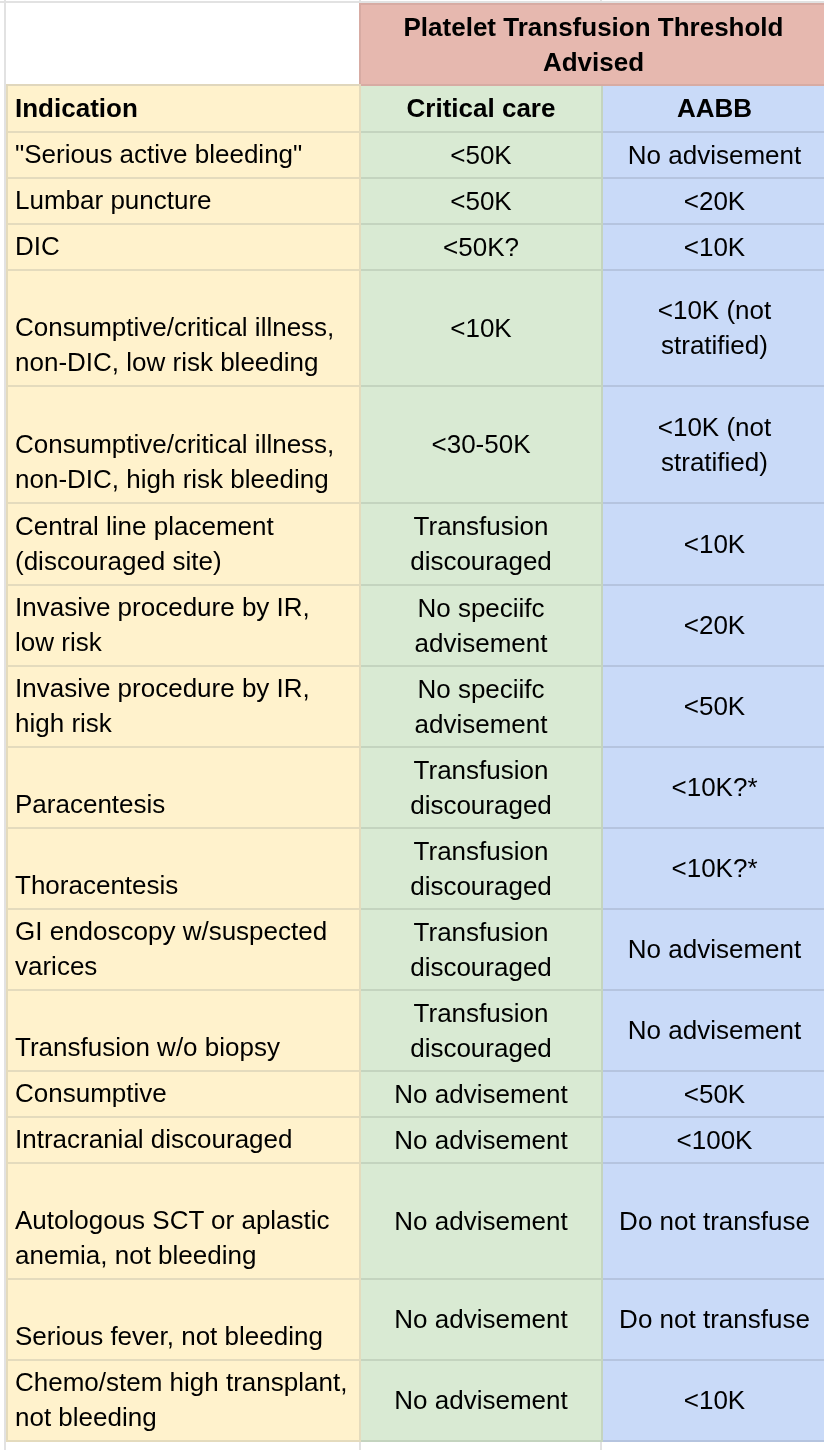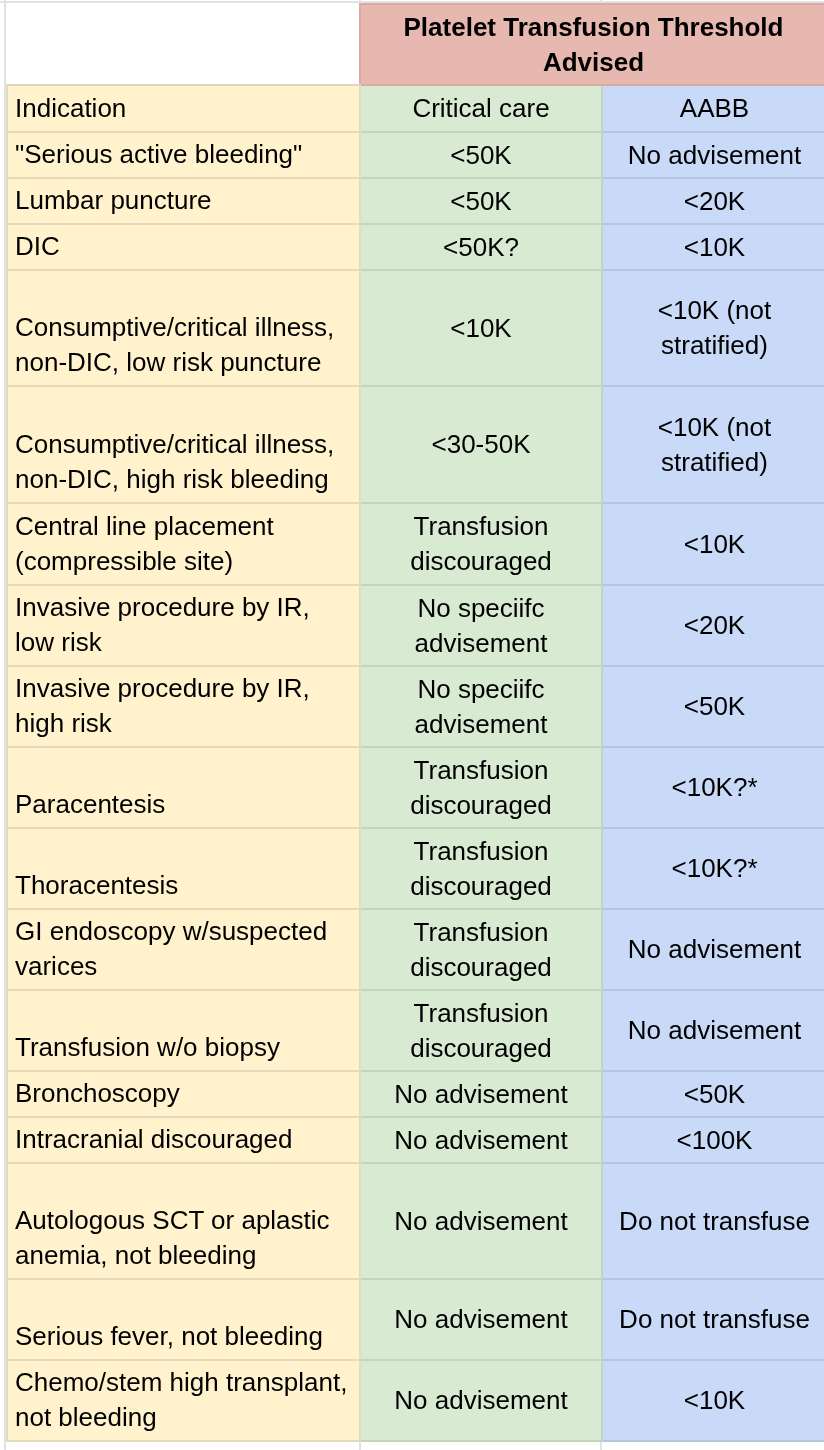--- a/index.html
+++ b/index.html
@@ -24,21 +24,21 @@
   col.c2 { width: 242px; }
   col.c3 { width: 225px; }
 
   .title-cell { background: #e6b8af; border: 2px solid #d7aba3; font-weight: bold;
                 text-align: center; vertical-align: middle; }
   .blank-cell { background: #ffffff; border-right: 2px solid #d7aba3; border-bottom: 2px solid #e0d7bd; }
 
   .ind { background: #fff2cc; border: 2px solid #e4dbbd; text-align: left; vertical-align: bottom; padding-bottom: 5px !important; }
   .cc  { background: #d9ead3; border: 2px solid #c4d4bf; text-align: center; vertical-align: middle; margin-top: 20px; }
   .aabb{ background: #c9daf8; border: 2px solid #b5c4df; text-align: center; vertical-align: middle; }
-  .hdr { font-weight: normal; }
+  .hdr { font-weight: bold; }
   .ind.hdr { vertical-align: middle; padding-bottom: 0 !important; }
 </style>
 </head>
 <body>
 
 <div class="sheet">
   <div class="gridline-h" style="top:1px"></div>
   <div class="gridline-v" style="left:4px"></div>
   <div class="gridline-v" style="left:359px"></div>
   <div class="gridline-v" style="left:600px"></div>
@@ -70,31 +70,31 @@
           <td class="ind">Lumbar puncture</td>
           <td class="cc">&lt;50K</td>
           <td class="aabb">&lt;20K</td>
         </tr>
         <tr style="height: 46px;">
           <td class="ind">DIC</td>
           <td class="cc">&lt;50K?</td>
           <td class="aabb">&lt;10K</td>
         </tr>
         <tr style="height: 116px;">
-          <td class="ind">Consumptive/critical illness, non-DIC, low risk puncture</td>
+          <td class="ind">Consumptive/critical illness, non-DIC, low risk bleeding</td>
           <td class="cc">&lt;10K</td>
           <td class="aabb">&lt;10K (not stratified)</td>
         </tr>
         <tr style="height: 117px;">
           <td class="ind">Consumptive/critical illness, non-DIC, high risk bleeding</td>
           <td class="cc">&lt;30-50K</td>
           <td class="aabb">&lt;10K (not stratified)</td>
         </tr>
         <tr style="height: 82px;">
-          <td class="ind">Central line placement (compressible site)</td>
+          <td class="ind">Central line placement (discouraged site)</td>
           <td class="cc">Transfusion discouraged</td>
           <td class="aabb">&lt;10K</td>
         </tr>
         <tr style="height: 81px;">
           <td class="ind">Invasive procedure by IR, low risk</td>
           <td class="cc">No speciifc advisement</td>
           <td class="aabb">&lt;20K</td>
         </tr>
         <tr style="height: 81px;">
           <td class="ind">Invasive procedure by IR, high risk</td>
@@ -115,21 +115,21 @@
           <td class="ind">GI endoscopy w/suspected varices</td>
           <td class="cc">Transfusion discouraged</td>
           <td class="aabb">No advisement</td>
         </tr>
         <tr style="height: 81px;">
           <td class="ind">Transfusion w/o biopsy</td>
           <td class="cc">Transfusion discouraged</td>
           <td class="aabb">No advisement</td>
         </tr>
         <tr style="height: 46px;">
-          <td class="ind">Bronchoscopy</td>
+          <td class="ind">Consumptive</td>
           <td class="cc">No advisement</td>
           <td class="aabb">&lt;50K</td>
         </tr>
         <tr style="height: 46px;">
           <td class="ind">Intracranial discouraged</td>
           <td class="cc">No advisement</td>
           <td class="aabb">&lt;100K</td>
         </tr>
         <tr style="height: 116px;">
           <td class="ind">Autologous SCT or aplastic anemia, not bleeding</td>

